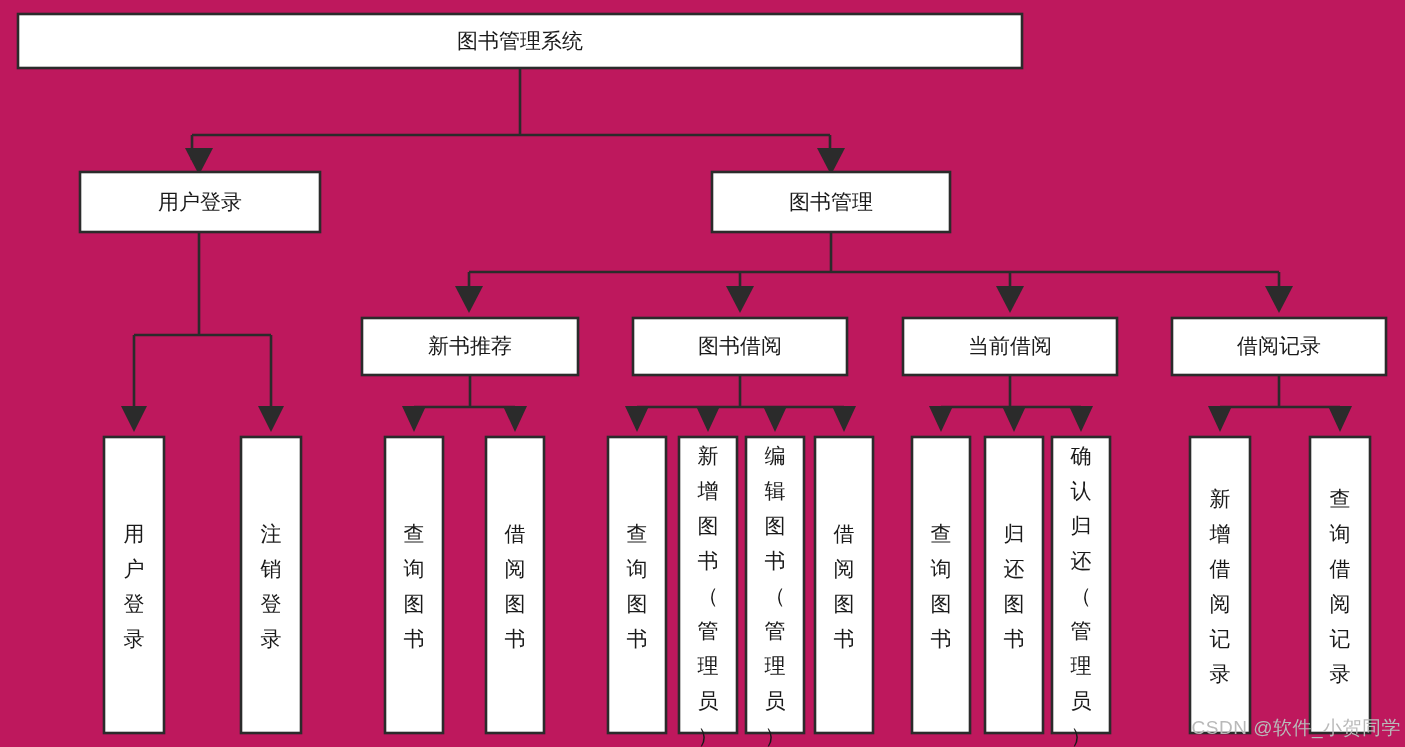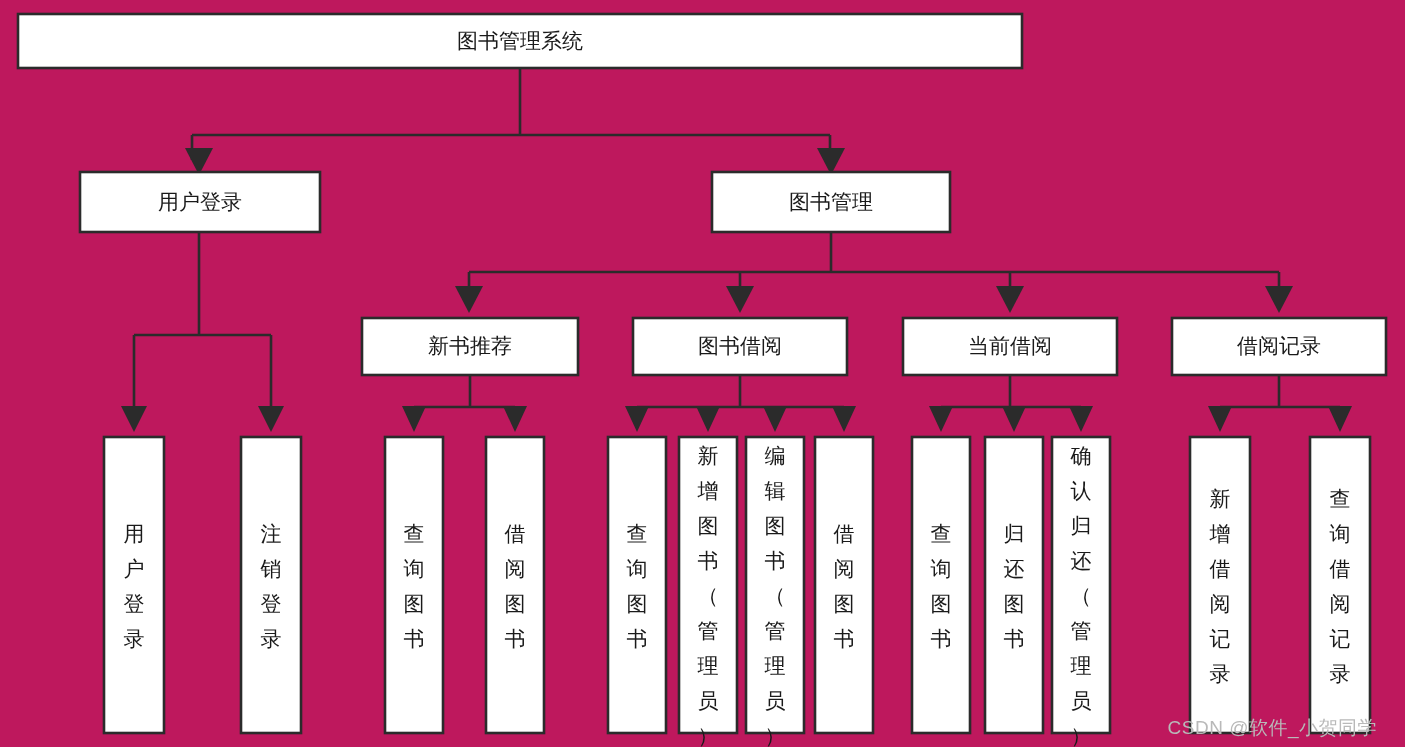--- a/index.html
+++ b/index.html
@@ -49,21 +49,21 @@
     dominant-baseline: middle;
   }
   .node-label-v {
     font-family: "Liberation Sans", "DejaVu Sans", sans-serif;
     font-size: 21px;
     fill: #1a1a1a;
     text-anchor: middle;
   }
   .watermark {
     position: absolute;
-    right: 28px;
+    right: 4px;
     bottom: 6px;
     font-family: "Liberation Sans", "DejaVu Sans", sans-serif;
     font-size: 19px;
     color: #b9b9b9;
     letter-spacing: 0.5px;
     white-space: nowrap;
     pointer-events: none;
   }
 </style>
 </head>

